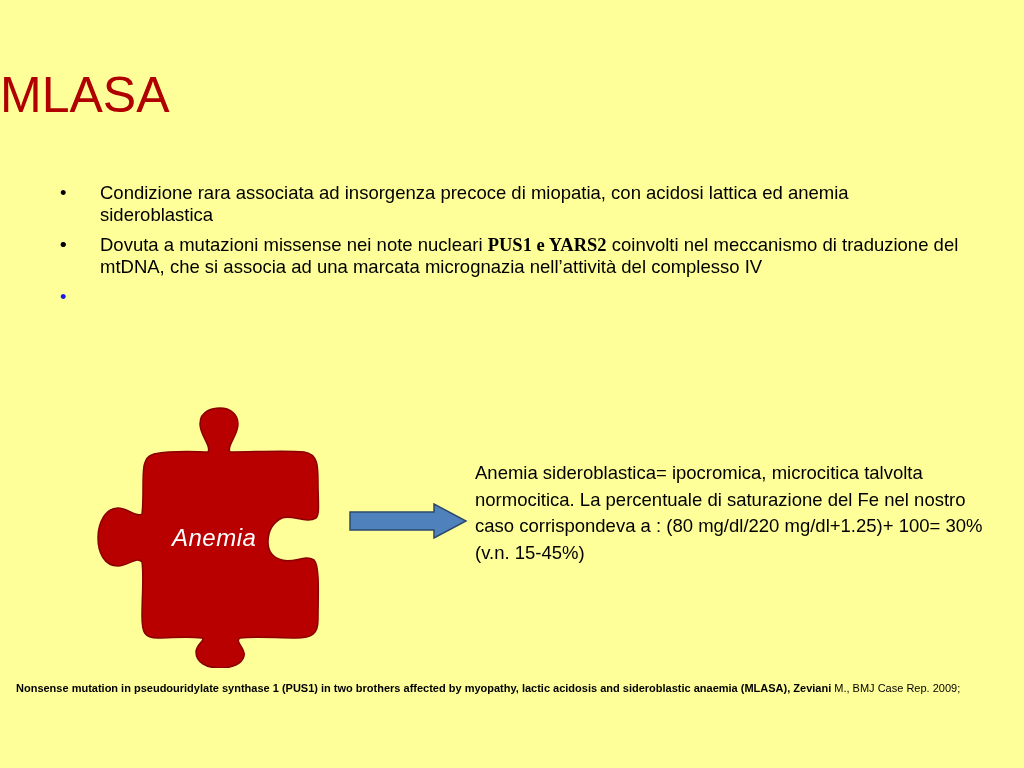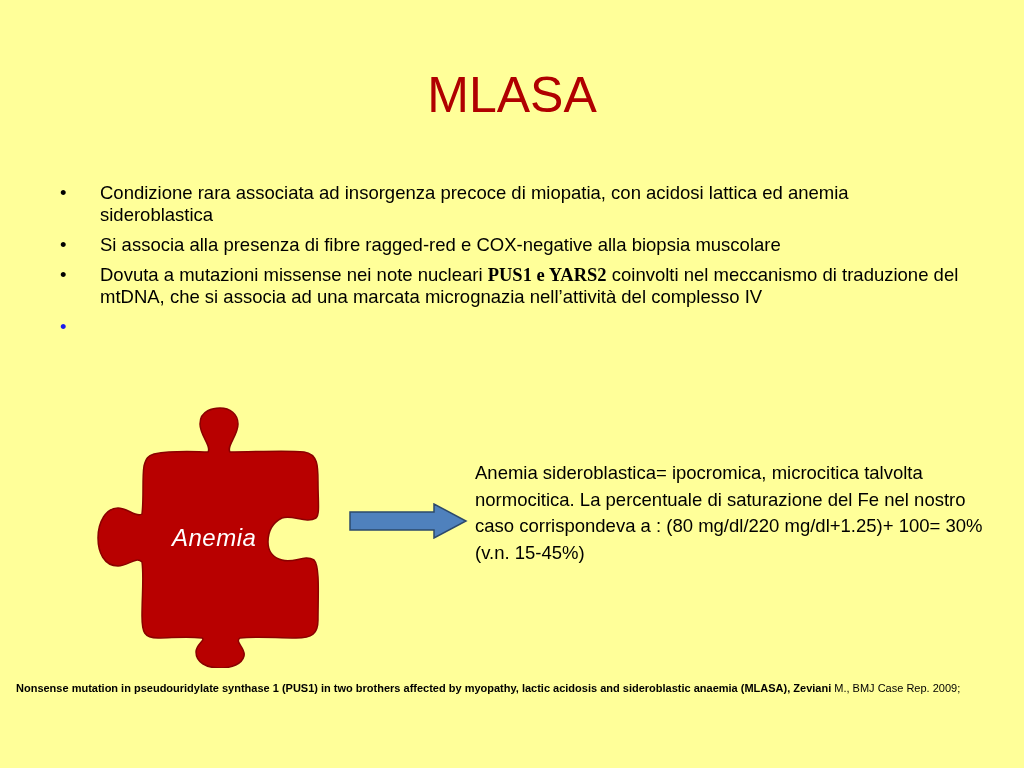--- a/index.html
+++ b/index.html
@@ -13,21 +13,21 @@
       position: relative;
       overflow: hidden;
       font-family: "Liberation Sans", sans-serif;
       color: #000;
     }
     .title {
       position: absolute;
       left: 0;
       top: 62px;
       width: 1024px;
-      text-align: center;
+      text-align: left;
       font-size: 50px;
       color: #b00000;
       line-height: 66px;
       letter-spacing: 0px;
     }
     .bullets {
       position: absolute;
       left: 60px;
       top: 182px;
       width: 900px;
@@ -100,21 +100,20 @@
 
   <div class="title">MLASA</div>
 
   <ul class="bullets">
     <li>
       <span class="dot">•</span>
       <span>Condizione rara associata ad insorgenza precoce di miopatia, con acidosi lattica ed anemia sideroblastica</span>
     </li>
     <li>
       <span class="dot">•</span>
-      <span>Si associa alla presenza di fibre ragged-red e COX-negative alla biopsia muscolare</span>
     </li>
     <li>
       <span class="dot">•</span>
       <span>Dovuta a mutazioni missense nei note nucleari </span><b>PUS1  e YARS2</b><span> coinvolti nel meccanismo di traduzione del mtDNA, che si associa ad una marcata micrognazia nell’attività del complesso IV</span>
     </li>
     <li class="blue">
       <span class="dot">•</span>
     </li>
   </ul>
 

